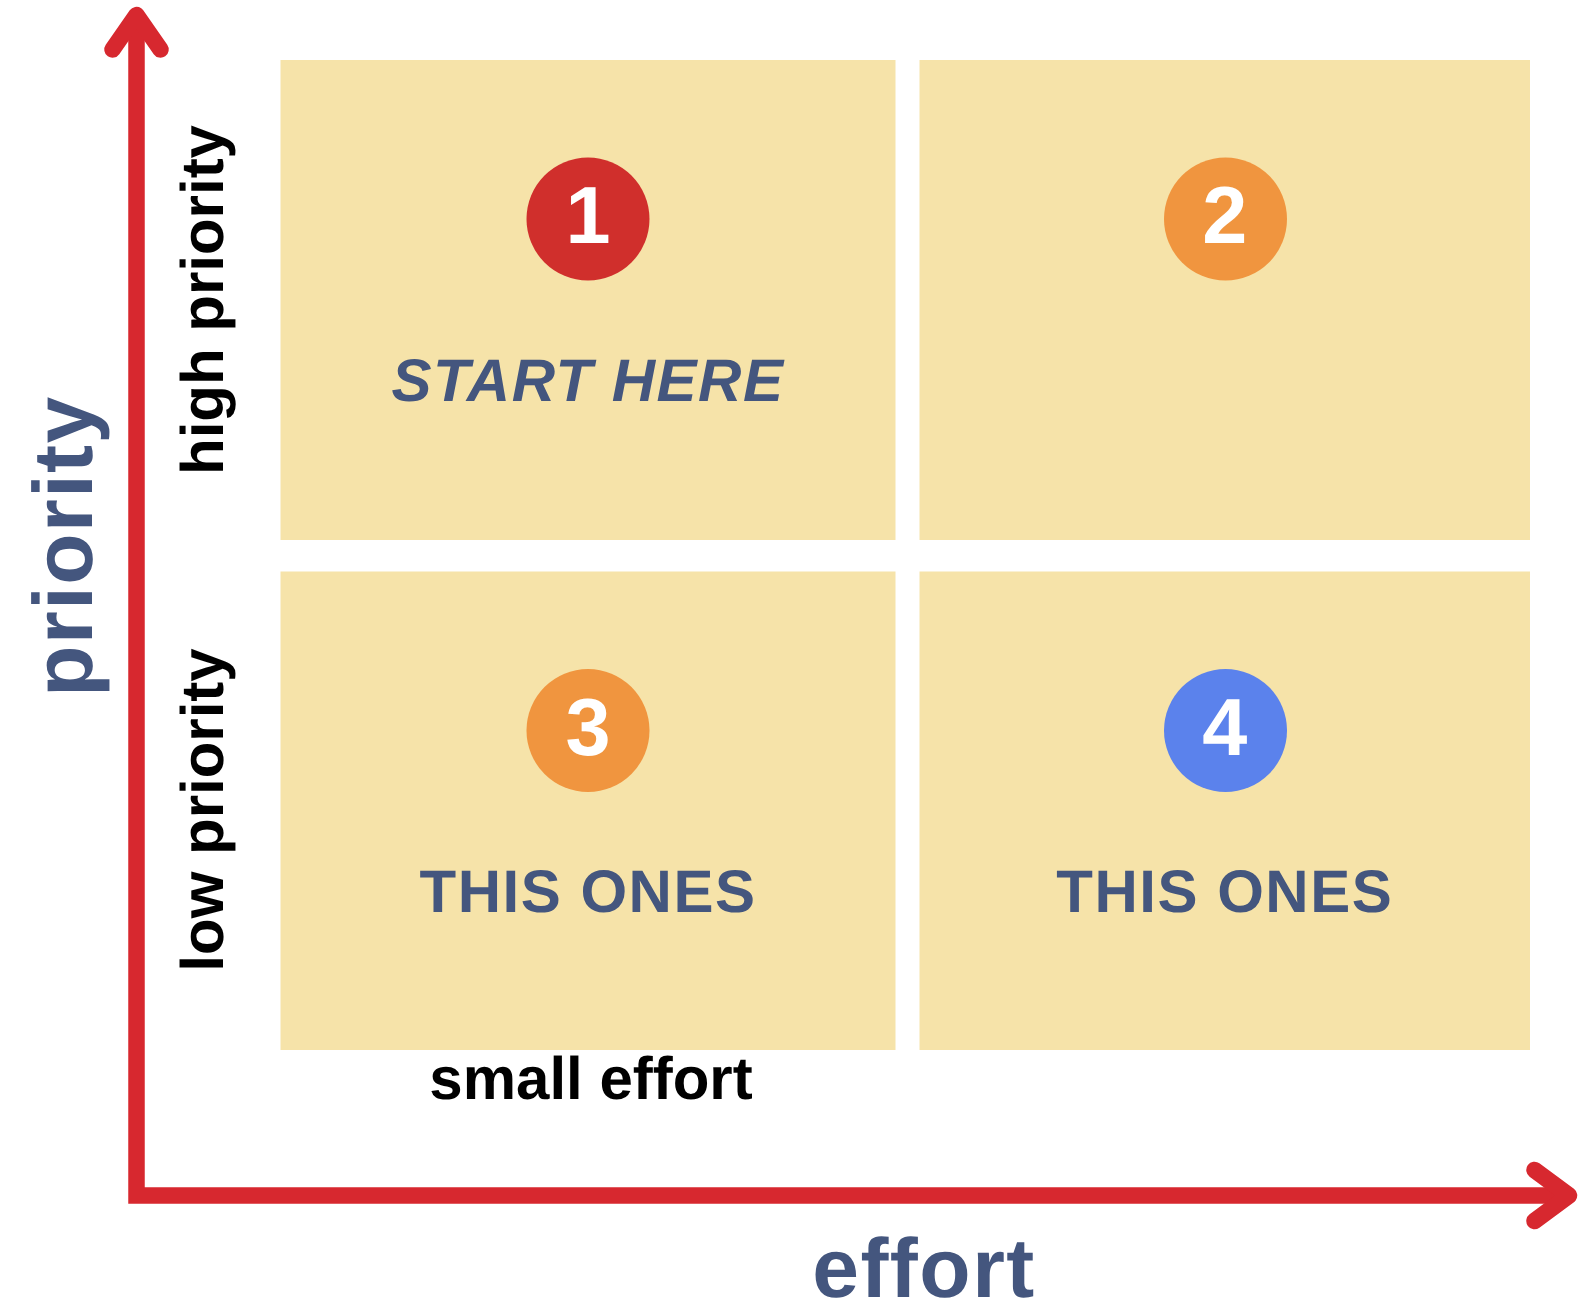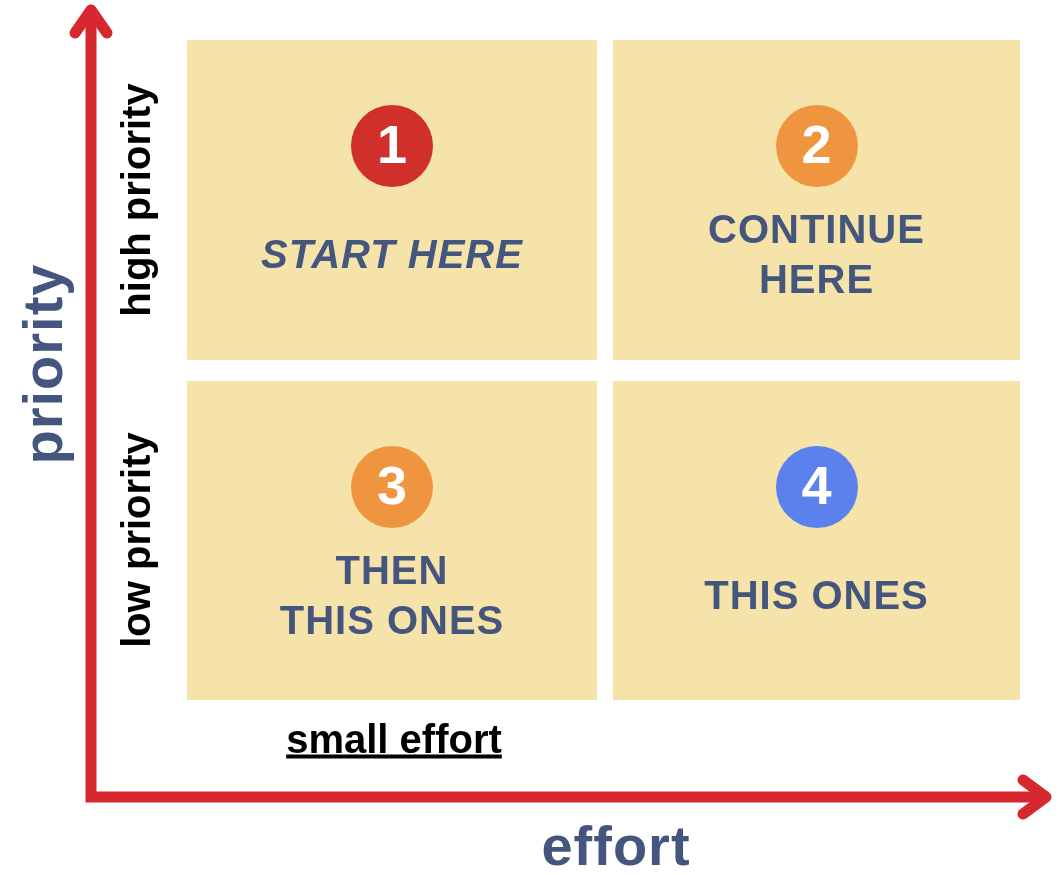--- a/index.html
+++ b/index.html
@@ -60,21 +60,21 @@
     position: absolute;
     transform: translate(-50%, -50%) rotate(-90deg);
     white-space: nowrap;
   }
   .axis-title { font-size: 56px; font-weight: 700; letter-spacing: 1px; }
   .tick       { font-size: 40px; font-weight: 700; }
 
   .pos-priority     { left: 42px;  top: 364px; }
   .pos-high         { left: 136px; top: 200px; }
   .pos-low          { left: 136px; top: 540px; }
-  .pos-small-effort { left: 394px; top: 739px; text-decoration: underline; }
+  .pos-small-effort { left: 394px; top: 720px; }
   .pos-large-effort { left: 814px; top: 751px; }
   .pos-effort       { left: 616px; top: 845px; }
 </style>
 </head>
 <body>
 
 <div class="canvas">
 
   <svg class="axes" width="1063" height="875" aria-hidden="true">
     <path d="M 91 16 L 91 797 L 1038 797" fill="none" stroke-width="11" stroke="#d7282f"></path>
@@ -89,32 +89,27 @@
     <div class="qlabel" style="color: rgb(68, 86, 126); font-style: italic;">
       <span>START HERE</span>
       <span></span>
     </div>
   </div>
 
   <div class="quadrant q2" style="background-color: rgb(246, 227, 169);">
     <div class="circle" style="background-color: rgb(240, 149, 63);">
       <span class="num" style="color: rgb(255, 255, 255);">2</span>
     </div>
-    <div class="qlabel" style="color: rgb(68, 86, 126);">
-      <span>CONTINUE</span>
-      <span>HERE</span>
-    </div>
   </div>
 
   <div class="quadrant q3" style="background-color: rgb(246, 227, 169);">
     <div class="circle" style="background-color: rgb(240, 149, 63);">
       <span class="num" style="color: rgb(255, 255, 255);">3</span>
     </div>
     <div class="qlabel" style="color: rgb(68, 86, 126);">
-      <span>THEN</span>
       <span>THIS ONES</span>
     </div>
   </div>
 
   <div class="quadrant q4" style="background-color: rgb(246, 227, 169);">
     <div class="circle" style="background-color: rgb(91, 130, 236);">
       <span class="num" style="color: rgb(255, 255, 255);">4</span>
     </div>
     <div class="qlabel" style="color: rgb(68, 86, 126);">
       <span>THIS ONES</span>

